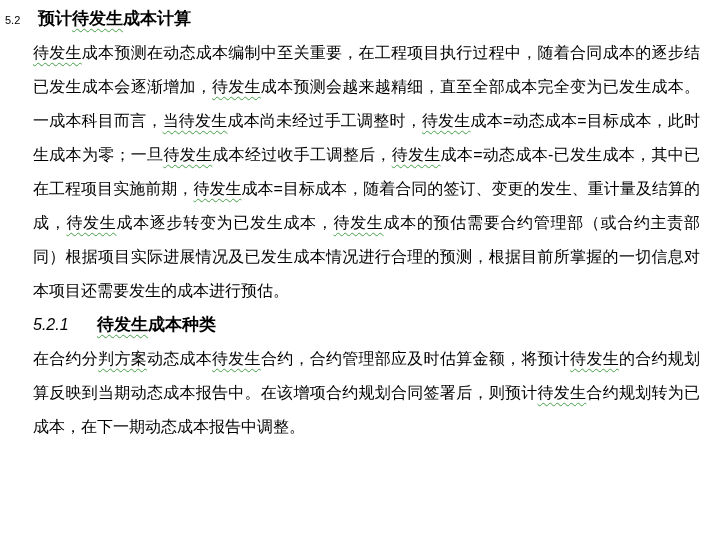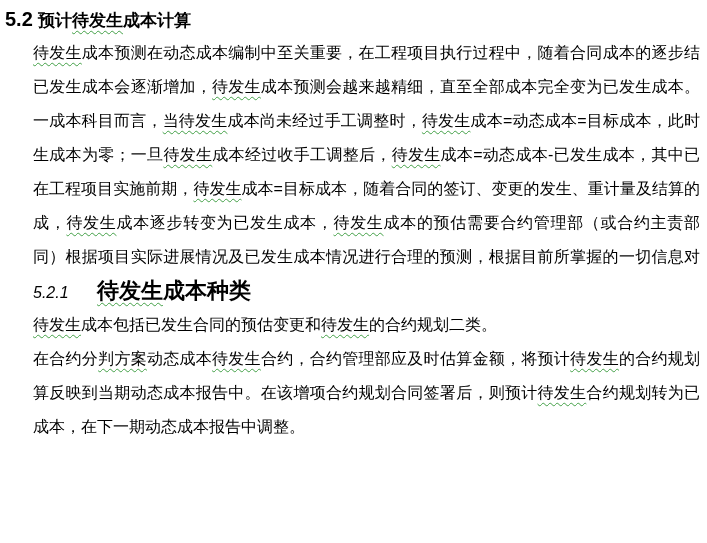--- a/index.html
+++ b/index.html
@@ -39,40 +39,40 @@
     text-align: left;
     text-align-last: left;
   }
   
   .line.h1 {
     margin-left: 5px;
   }
   .line.h1 .num {
     display: inline-block;
     width: 33px;
-    font-size: 20px;
-    font-weight: bold;
+    font-size: 11px;
+    font-weight: normal;
   }
   .line.h1 .title {
     font-size: 17px;
     font-weight: bold;
   }
   
   .line.h2 {
     margin-left: 33px;
   }
   .line.h2 .num {
     display: inline-block;
     width: 64px;
     font-size: 16px;
     font-weight: normal;
     font-style: italic;
   }
   .line.h2 .title {
-    font-size: 22px;
+    font-size: 17px;
     font-weight: bold;
   }
   
   .wavy {
     text-decoration-line: underline;
     text-decoration-style: wavy;
     text-decoration-color: #43a047;
     text-decoration-thickness: 1px;
     text-underline-offset: 4px;
   }
@@ -82,18 +82,18 @@
 
 <div class="doc">
     <div class="line h1"><span class="num">5.2</span><span class="title"><span>预计</span><span class="wavy">待发生</span><span>成本计算</span></span></div>
     <div class="line body"><span class="wavy">待发生</span><span>成本预测在动态成本编制中至关重要，在工程项目执行过程中，随着合同成本的逐步结算，</span></div>
     <div class="line body"><span>已发生成本会逐渐增加，</span><span class="wavy">待发生</span><span>成本预测会越来越精细，直至全部成本完全变为已发生成本。对任</span></div>
     <div class="line body"><span>一成本科目而言，</span><span class="wavy">当待发生</span><span>成本尚未经过手工调整时，</span><span class="wavy">待发生</span><span>成本=动态成本=目标成本，此时已发</span></div>
     <div class="line body"><span>生成本为零；一旦</span><span class="wavy">待发生</span><span>成本经过收手工调整后，</span><span class="wavy">待发生</span><span>成本=动态成本-已发生成本，其中已发生</span></div>
     <div class="line body"><span>在工程项目实施前期，</span><span class="wavy">待发生</span><span>成本=目标成本，随着合同的签订、变更的发生、重计量及结算的完</span></div>
     <div class="line body"><span>成，</span><span class="wavy">待发生</span><span>成本逐步转变为已发生成本，</span><span class="wavy">待发生</span><span>成本的预估需要合约管理部（或合约主责部门，下</span></div>
     <div class="line body"><span>同）根据项目实际进展情况及已发生成本情况进行合理的预测，根据目前所掌握的一切信息对完成</span></div>
+    <div class="line body end"><span>本项目还需要发生的成本进行预估。</span></div>
     <div class="line h2"><span class="num">5.2.1</span><span class="title"><span class="wavy">待发生</span><span>成本种类</span></span></div>
-    <div class="line body end"><span class="wavy">待发生</span><span>成本包括已发生合同的预估变更和</span><span class="wavy">待发生</span><span>的合约规划二类。</span></div>
     <div class="line body"><span>在合约分</span><span class="wavy">判方案</span><span>动态成本</span><span class="wavy">待发生</span><span>合约，合约管理部应及时估算金额，将预计</span><span class="wavy">待发生</span><span>的合约规划估</span></div>
     <div class="line body"><span>算反映到当期动态成本报告中。在该增项合约规划合同签署后，则预计</span><span class="wavy">待发生</span><span>合约规划转为已发生</span></div>
     <div class="line body end"><span>成本，在下一期动态成本报告中调整。</span></div>
   </div>
 
 </body></html>

